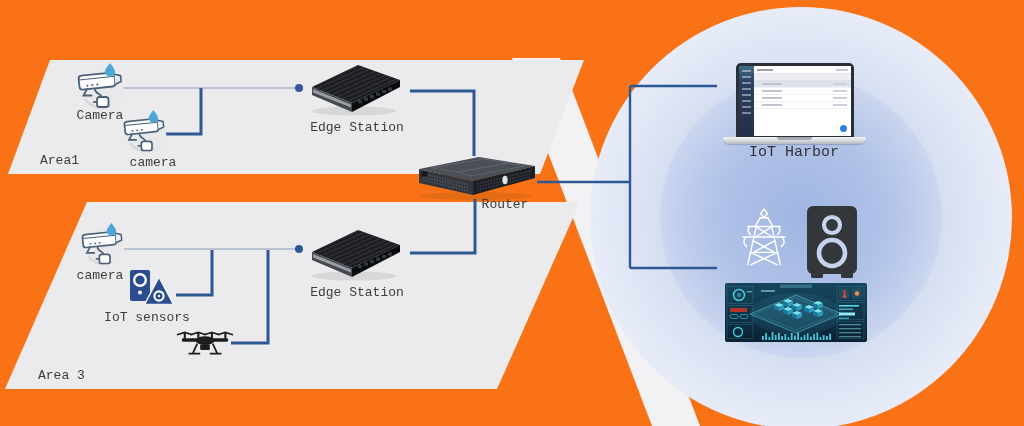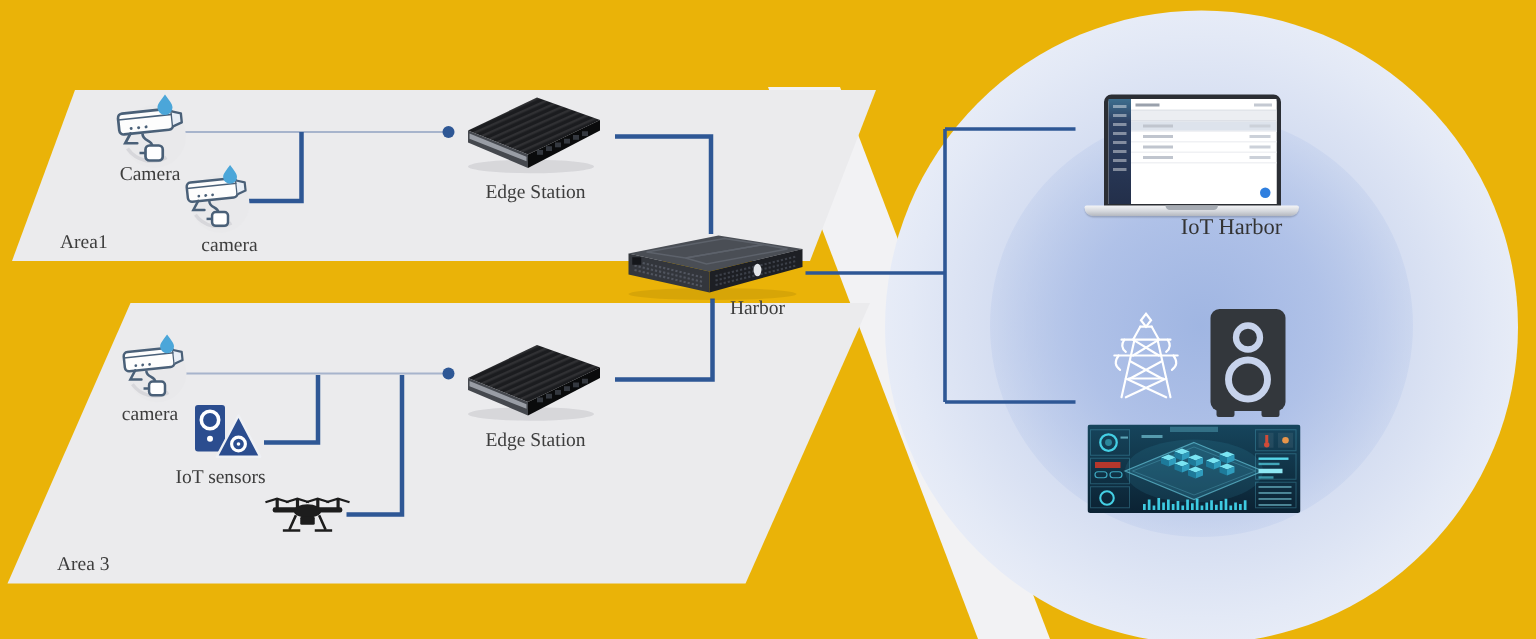--- a/index.html
+++ b/index.html
@@ -1,17 +1,17 @@
 <!DOCTYPE html>
 <html><head>
 <meta charset="utf-8">
 <style>
   html,body{margin:0;padding:0;background:#fff;}
-  .canvas{position:relative;width:1024px;height:426px;background:#eab308;overflow:hidden;
-          font-family:Liberation Serif, serif;}
+  .canvas{position:relative;width:1024px;height:426px;background:#f97316;overflow:hidden;
+          font-family:Liberation Mono, monospace;}
   svg.layer{position:absolute;left:0;top:0;pointer-events:none;}
   .circle-outer{position:absolute;left:590px;top:7px;width:422px;height:422px;border-radius:50%;
     background:radial-gradient(circle, #b5c5e8 0%, #c2cfeb 25%, #d4ddf1 45%, #e3e9f6 65%, #eef1f9 82%, #f7f9fc 100%);}
   .circle-inner{position:absolute;left:660px;top:76px;width:282px;height:282px;border-radius:50%;
     background:radial-gradient(circle, rgba(159,181,226,0.95) 0%, rgba(171,190,231,0.8) 40%, rgba(190,205,236,0.38) 72%, rgba(200,213,240,0) 100%);}
   .dev{position:absolute;}
   .lbl{position:absolute;font-size:13px;color:#3d3d3d;white-space:nowrap;transform:translateX(-50%);}
   .lbl.corner{transform:none;text-align:center;}
   .lbl.big{font-size:15px;color:#333;}
   
@@ -378,20 +378,20 @@
       <use href="#sym-speaker"></use>
     </svg>
   <svg class="dev" style="left:725px;top:283px;width:142px;height:59px">
       <use href="#sym-dashboard"></use>
     </svg>
 
   <div class="lbl" style="left:100px;top:108px">Camera</div>
   <div class="lbl" style="left:153px;top:155px">camera</div>
   <div class="lbl corner" style="left:40px;top:153px">Area1</div>
   <div class="lbl" style="left:357px;top:120px">Edge Station</div>
-  <div class="lbl" style="left:505px;top:197px">Harbor</div>
+  <div class="lbl" style="left:505px;top:197px">Router</div>
   <div class="lbl" style="left:100px;top:268px">camera</div>
   <div class="lbl" style="left:147px;top:310px">IoT sensors</div>
   <div class="lbl corner" style="left:38px;top:368px">Area 3</div>
   <div class="lbl" style="left:357px;top:285px">Edge Station</div>
-  <div class="lbl big" style="left:821px;top:144px">IoT Harbor</div>
+  <div class="lbl big" style="left:794px;top:144px">IoT Harbor</div>
 
 </div>
 
 </body></html>

